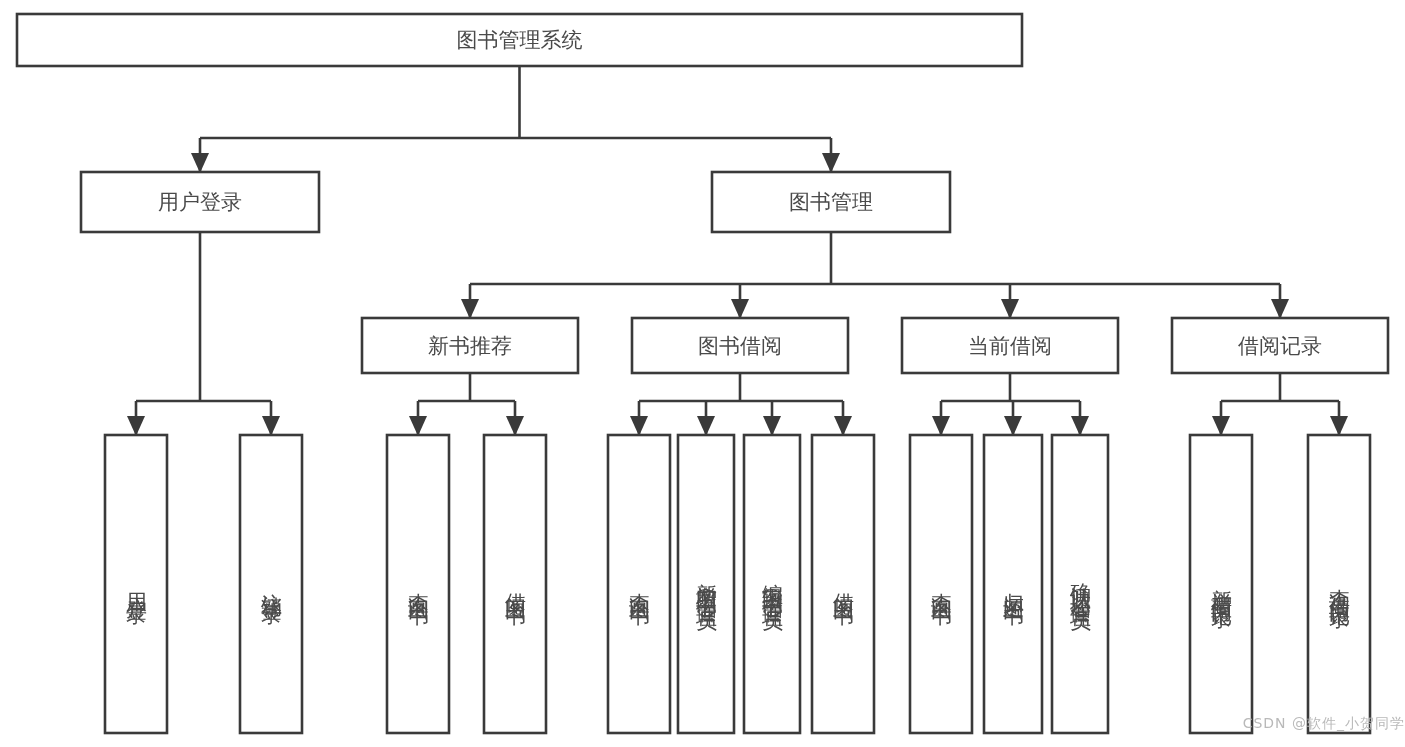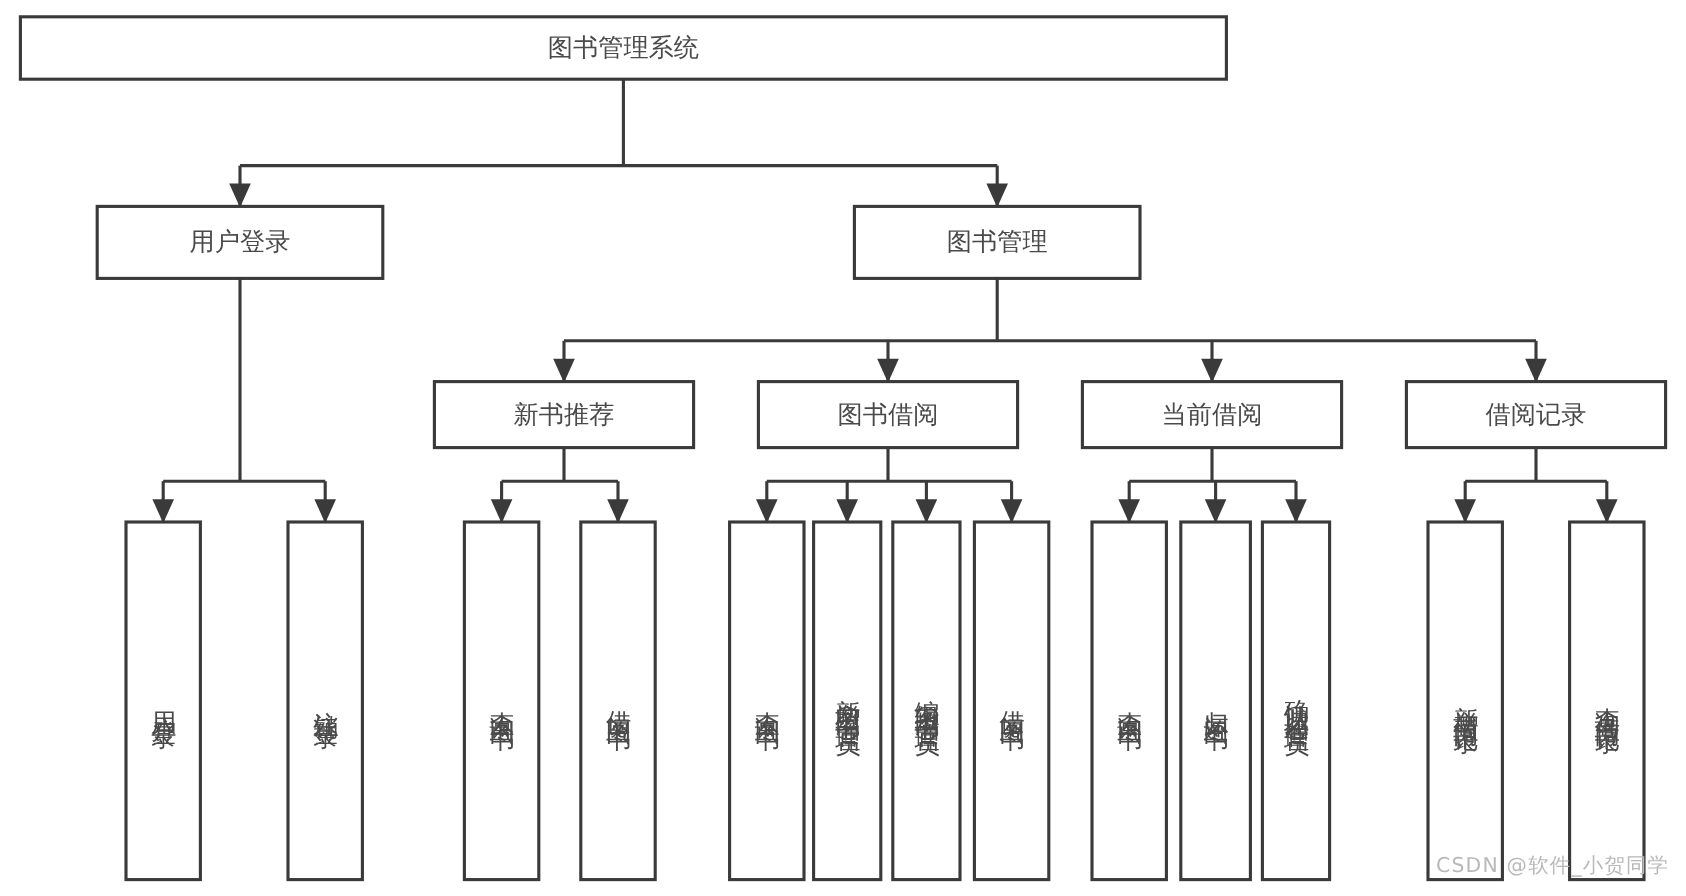--- a/index.html
+++ b/index.html
@@ -58,24 +58,24 @@
     text-orientation: upright;
     font-family: "DejaVu Sans", "Liberation Sans", sans-serif;
     font-size: 21px;
     line-height: 1;
     letter-spacing: 4px;
     color: #4a4a4a;
     white-space: nowrap;
   }
   .watermark {
     position: absolute;
-    right: 14px;
+    right: 0;
     bottom: 6px;
     font-family: "DejaVu Sans", "Liberation Sans", sans-serif;
-    font-size: 17px;
+    font-size: 14px;
     color: #b9b9b9;
     letter-spacing: 1px;
     white-space: nowrap;
   }
 </style>
 </head>
 <body>
 
 <div id="diagram-root">
 

